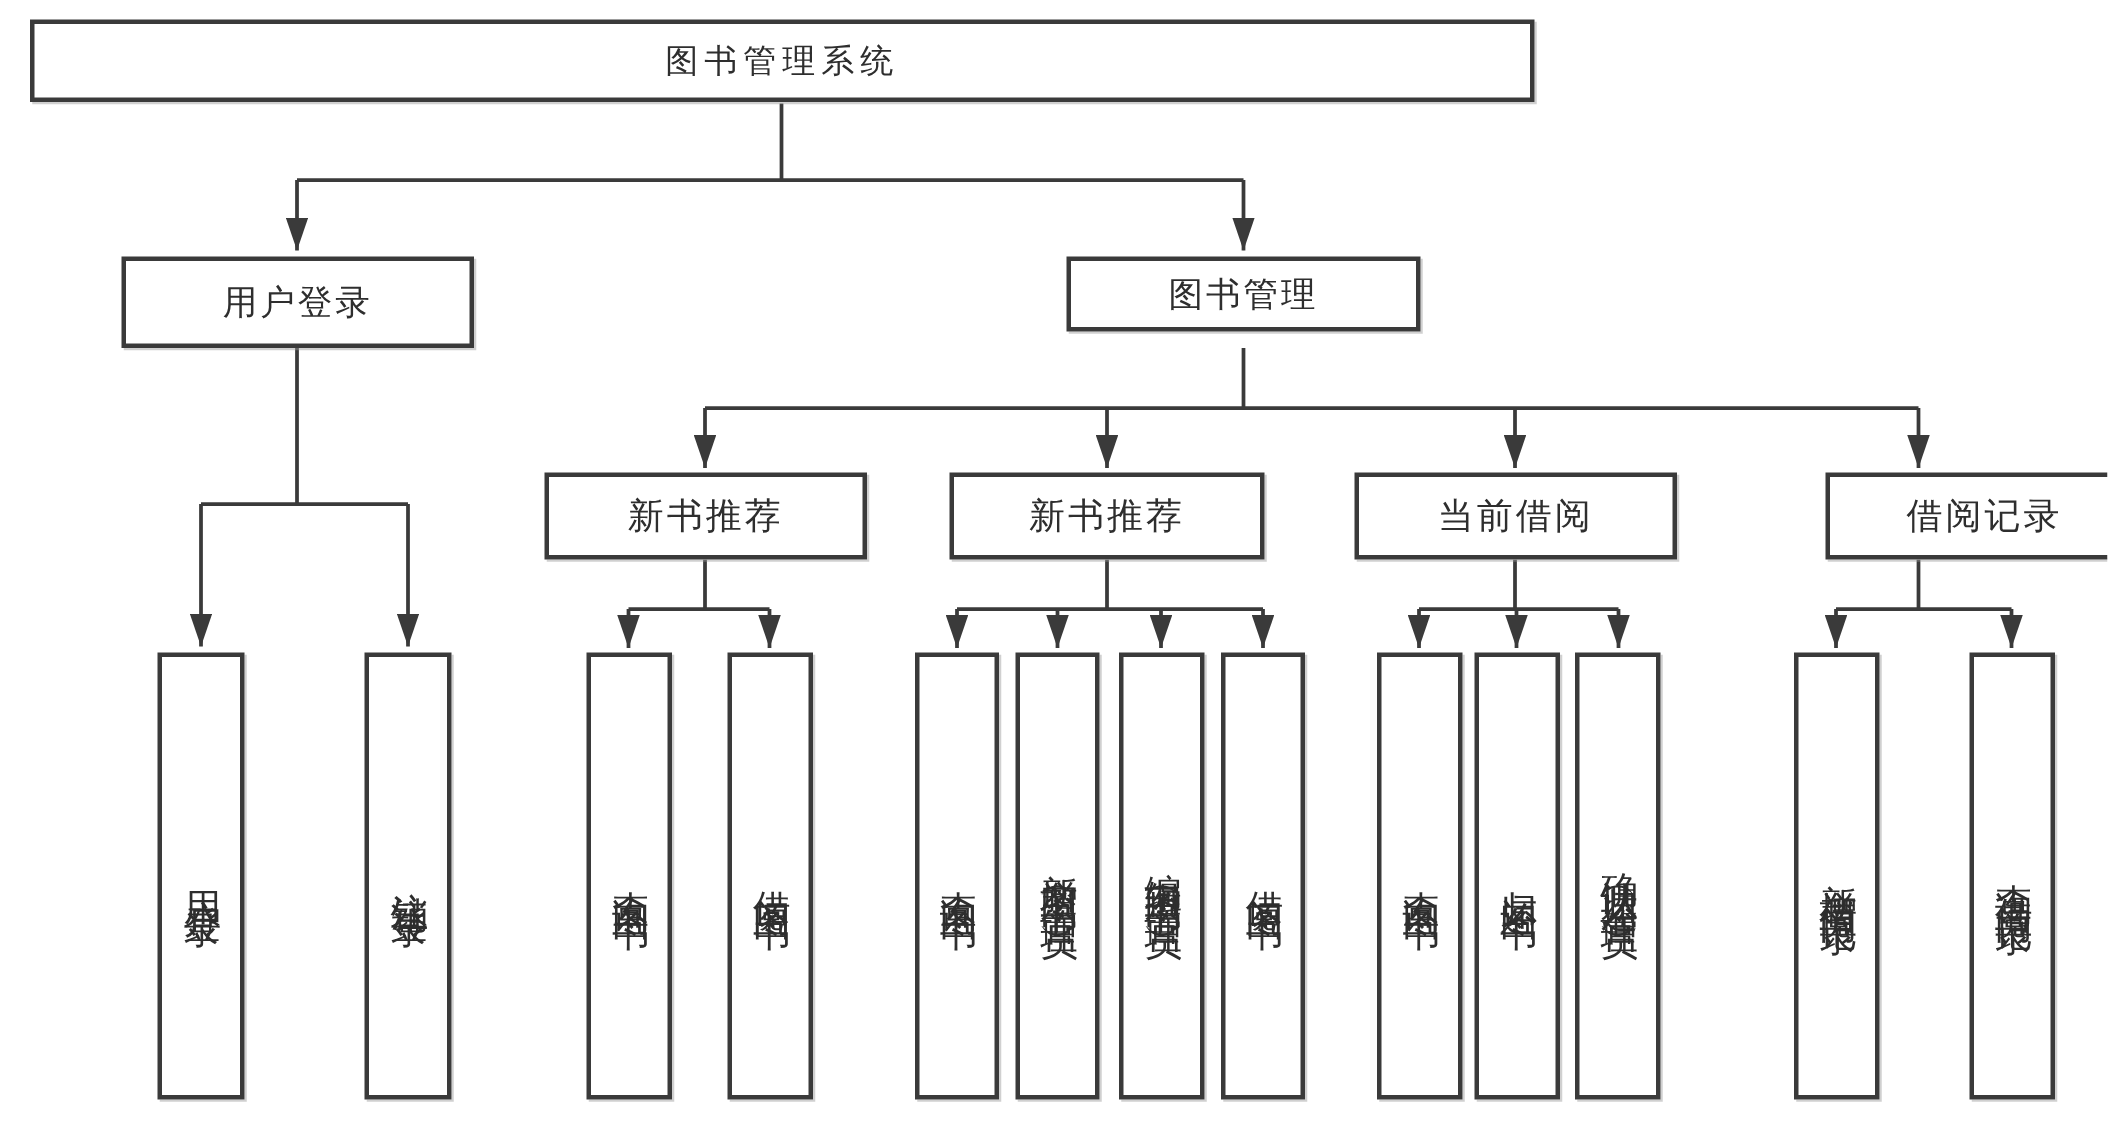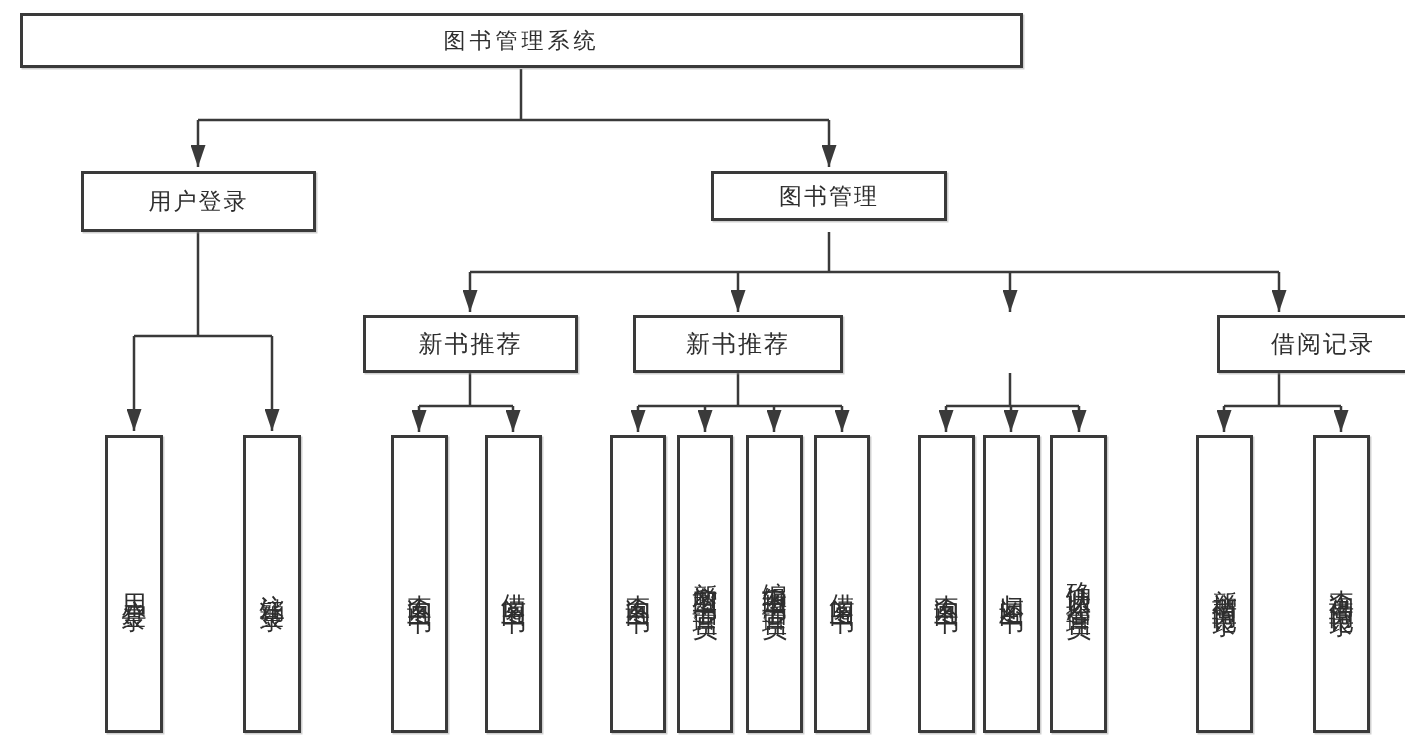--- a/index.html
+++ b/index.html
@@ -156,20 +156,23 @@
   <div class="node" id="n-book-mgmt">
     <span class="hlabel">图书管理</span>
   </div>
 
   <div class="node l3" id="n-new-rec">
     <span class="hlabel">新书推荐</span>
   </div>
   <div class="node l3" id="n-book-borrow">
     <span class="hlabel">新书推荐</span>
   </div>
+  <div class="node l3" id="n-cur-borrow">
+    <span class="hlabel">当前借阅</span>
+  </div>
   <div class="node l3" id="n-borrow-rec">
     <span class="hlabel">借阅记录</span>
   </div>
 
   <div class="node leaf" id="l-login">
     <span class="vtext">用户登录</span>
   </div>
   <div class="node leaf" id="l-logout">
     <span class="vtext">注销登录</span>
   </div>

